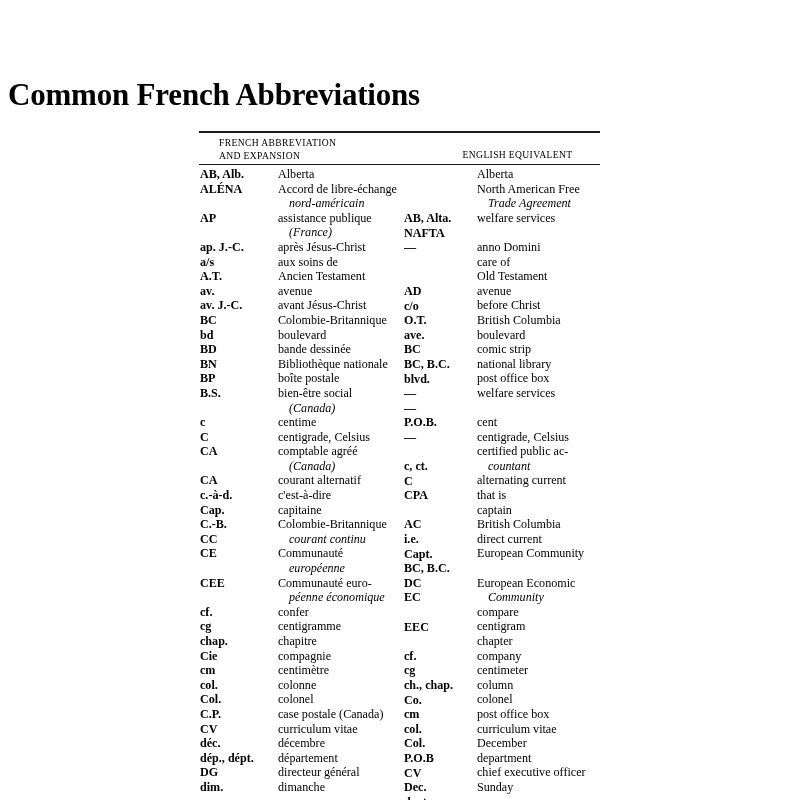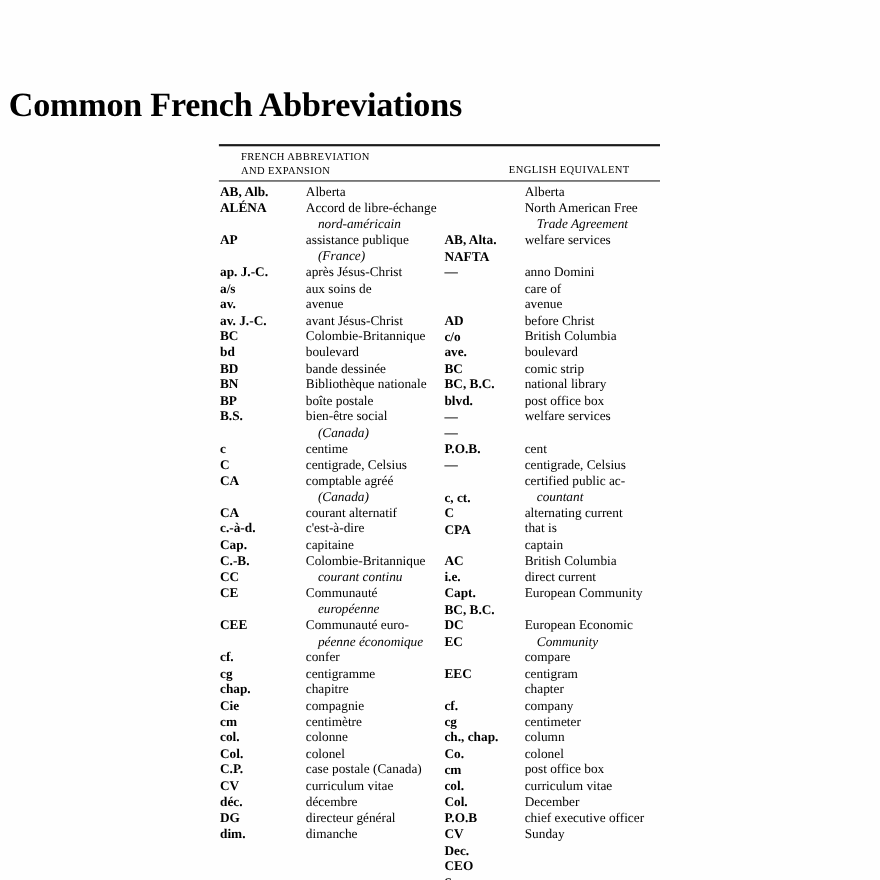--- a/index.html
+++ b/index.html
@@ -160,20 +160,26 @@
           <span class="c-en-abbr">AD</span>
           <span class="c-en-exp">anno Domini</span>
         </div>
         <div class="row">
           <span class="c-fr-abbr">a/s</span>
           <span class="c-fr-exp">aux soins de</span>
           <span class="c-en-abbr">c/o</span>
           <span class="c-en-exp">care of</span>
         </div>
         <div class="row">
+          <span class="c-fr-abbr">A.T.</span>
+          <span class="c-fr-exp">Ancien Testament</span>
+          <span class="c-en-abbr">O.T.</span>
+          <span class="c-en-exp">Old Testament</span>
+        </div>
+        <div class="row">
           <span class="c-fr-abbr">av.</span>
           <span class="c-fr-exp">avenue</span>
           <span class="c-en-abbr">ave.</span>
           <span class="c-en-exp">avenue</span>
         </div>
         <div class="row">
           <span class="c-fr-abbr">av. J.-C.</span>
           <span class="c-fr-exp">avant Jésus-Christ</span>
           <span class="c-en-abbr">BC</span>
           <span class="c-en-exp">before Christ</span>
@@ -342,20 +348,26 @@
           <span class="c-en-abbr">CV</span>
           <span class="c-en-exp">curriculum vitae</span>
         </div>
         <div class="row">
           <span class="c-fr-abbr">déc.</span>
           <span class="c-fr-exp">décembre</span>
           <span class="c-en-abbr">Dec.</span>
           <span class="c-en-exp">December</span>
         </div>
         <div class="row">
+          <span class="c-fr-abbr">dép., dépt.</span>
+          <span class="c-fr-exp">département</span>
+          <span class="c-en-abbr">dept.</span>
+          <span class="c-en-exp">department</span>
+        </div>
+        <div class="row">
           <span class="c-fr-abbr">DG</span>
           <span class="c-fr-exp">directeur général</span>
           <span class="c-en-abbr">CEO</span>
           <span class="c-en-exp">chief executive officer</span>
         </div>
         <div class="row">
           <span class="c-fr-abbr">dim.</span>
           <span class="c-fr-exp">dimanche</span>
           <span class="c-en-abbr">Sun.</span>
           <span class="c-en-exp">Sunday</span>

